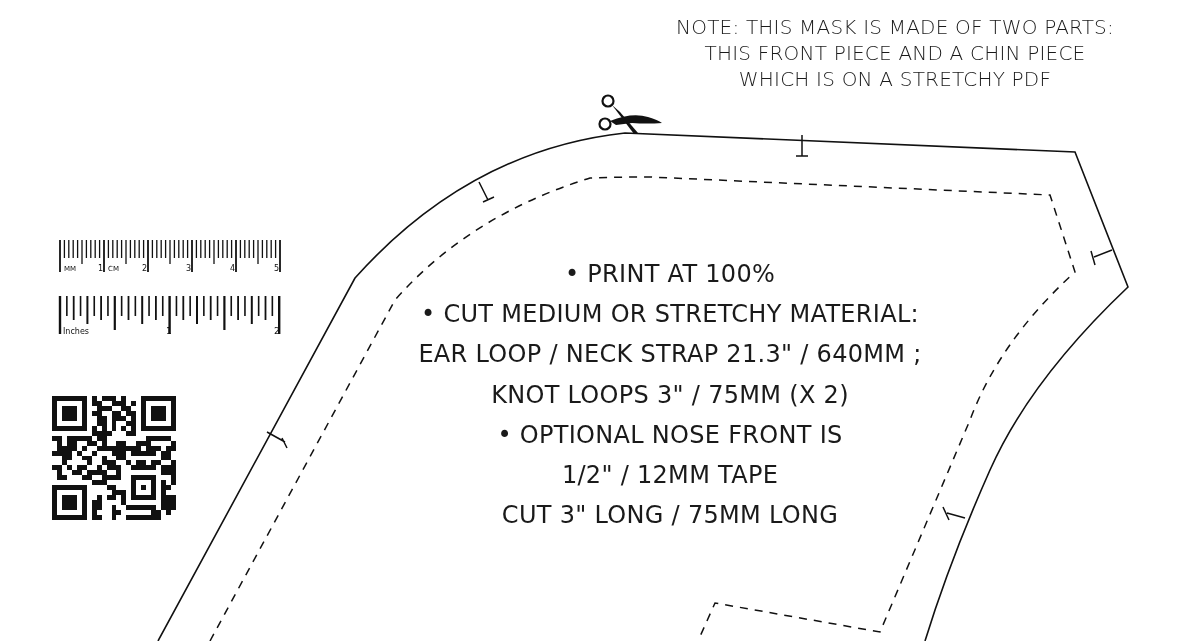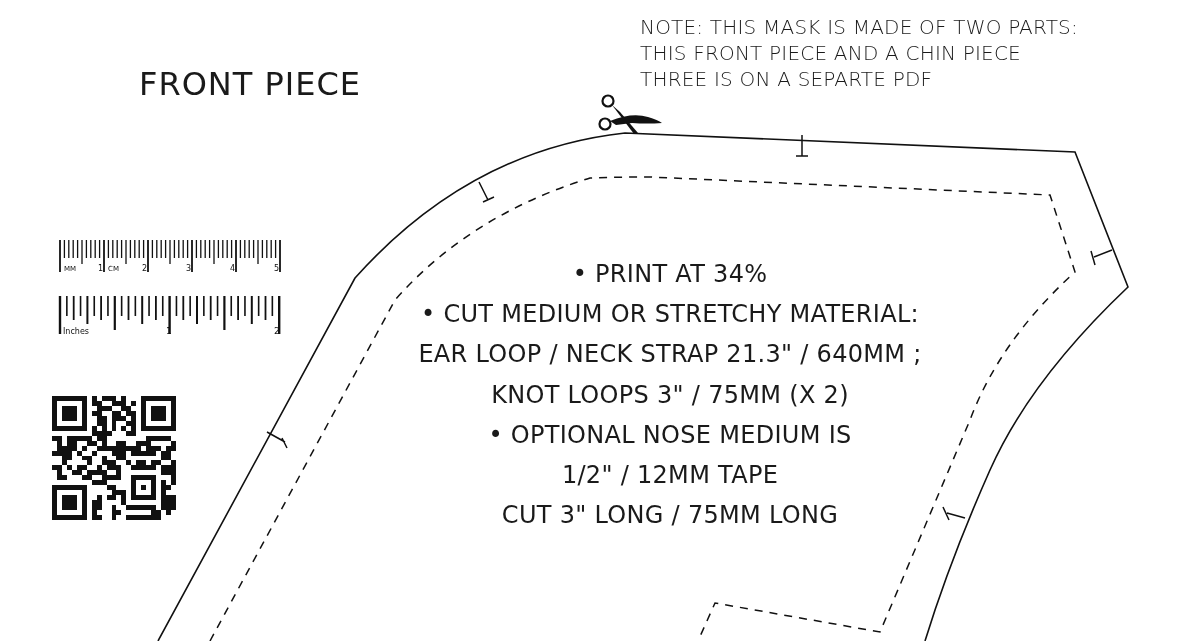--- a/index.html
+++ b/index.html
@@ -1,20 +1,20 @@
 <!DOCTYPE html>
 <html><head>
   <meta charset="utf-8">
   <style>
     html, body { margin: 0; padding: 0; background: #ffffff; }
     body { width: 1200px; height: 641px; position: relative; overflow: hidden;
            font-family: "DejaVu Sans", sans-serif; color: #1a1a1a; }
     .abs { position: absolute; }
     .pattern { position: absolute; left: 0; top: 0; width: 1200px; height: 641px; }
-    .note { left: 640px; top: 14px; width: 510px; text-align: left;
+    .note { left: 640px; top: 14px; width: 510px; text-align: center;
             font-size: 20px; line-height: 26px; letter-spacing: 0.2px; font-weight: 300; }
     .note div { white-space: nowrap; }
     .title { left: 30px; top: 56px; width: 440px; text-align: center;
              font-size: 32px; line-height: 56px; letter-spacing: 1px; }
     .title div { white-space: nowrap; }
     .instr { left: 360px; top: 254px; width: 620px; text-align: center;
              font-size: 24px; line-height: 40.2px; letter-spacing: 0.3px; }
     .instr div { white-space: nowrap; }
     .ruler { left: 58px; }
     .ruler-cm { top: 238px; }
@@ -42,25 +42,24 @@
 <svg class="abs" style="left:592px; top:90px;" width="72" height="48" viewBox="0 0 72 48" xmlns="http://www.w3.org/2000/svg">
   <circle cx="16" cy="11" r="5.5" fill="none" stroke="#111" stroke-width="2.2"></circle>
   <circle cx="13" cy="34" r="5.5" fill="none" stroke="#111" stroke-width="2.2"></circle>
   <path d="M 20 15 L 42 44 L 46 43 L 28 22 Z" fill="#111"></path>
   <path d="M 18 31 Q 40 22 56 27 Q 66 30 70 33 Q 55 34 40 33 L 24 35 Z" fill="#111"></path>
 </svg>
 
 <div class="abs note">
   <div>NOTE: THIS MASK IS MADE OF TWO PARTS:</div>
   <div>THIS FRONT PIECE AND A CHIN PIECE</div>
-  <div>THREE IS ON A SEPARTE PDF</div>
+  <div>WHICH IS ON A STRETCHY PDF</div>
 </div>
 
 <div class="abs title">
-  <div>FRONT PIECE</div>
 </div>
 
 <svg class="abs ruler ruler-cm" width="230" height="36" viewBox="0 0 230 36" xmlns="http://www.w3.org/2000/svg">
   <g id="cmticks" stroke="#111" stroke-width="1.3">
       <line x1="2" x2="2" y1="2" y2="34" stroke-width="1.8"></line>
       <line x1="6.4" x2="6.4" y1="2" y2="20"></line>
       <line x1="10.8" x2="10.8" y1="2" y2="20"></line>
       <line x1="15.200000000000001" x2="15.200000000000001" y1="2" y2="20"></line>
       <line x1="19.6" x2="19.6" y1="2" y2="20"></line>
       <line x1="24" x2="24" y1="2" y2="26"></line>
@@ -395,20 +394,20 @@
       <rect x="16" y="24" width="1" height="1"></rect>
       <rect x="17" y="24" width="1" height="1"></rect>
       <rect x="18" y="24" width="1" height="1"></rect>
       <rect x="19" y="24" width="1" height="1"></rect>
       <rect x="20" y="24" width="1" height="1"></rect>
       <rect x="21" y="24" width="1" height="1"></rect>
     </g>
 </svg>
 
 <div class="abs instr">
-  <div>• PRINT AT 34%</div>
+  <div>• PRINT AT 100%</div>
   <div>• CUT MEDIUM OR STRETCHY MATERIAL:</div>
   <div>EAR LOOP / NECK STRAP 21.3" / 640MM ;</div>
   <div>KNOT LOOPS  3" / 75MM  (X 2)</div>
-  <div>• OPTIONAL NOSE MEDIUM IS</div>
+  <div>• OPTIONAL NOSE FRONT IS</div>
   <div>1/2"  / 12MM TAPE</div>
   <div>CUT 3" LONG / 75MM LONG</div>
 </div>
 
 </body></html>

